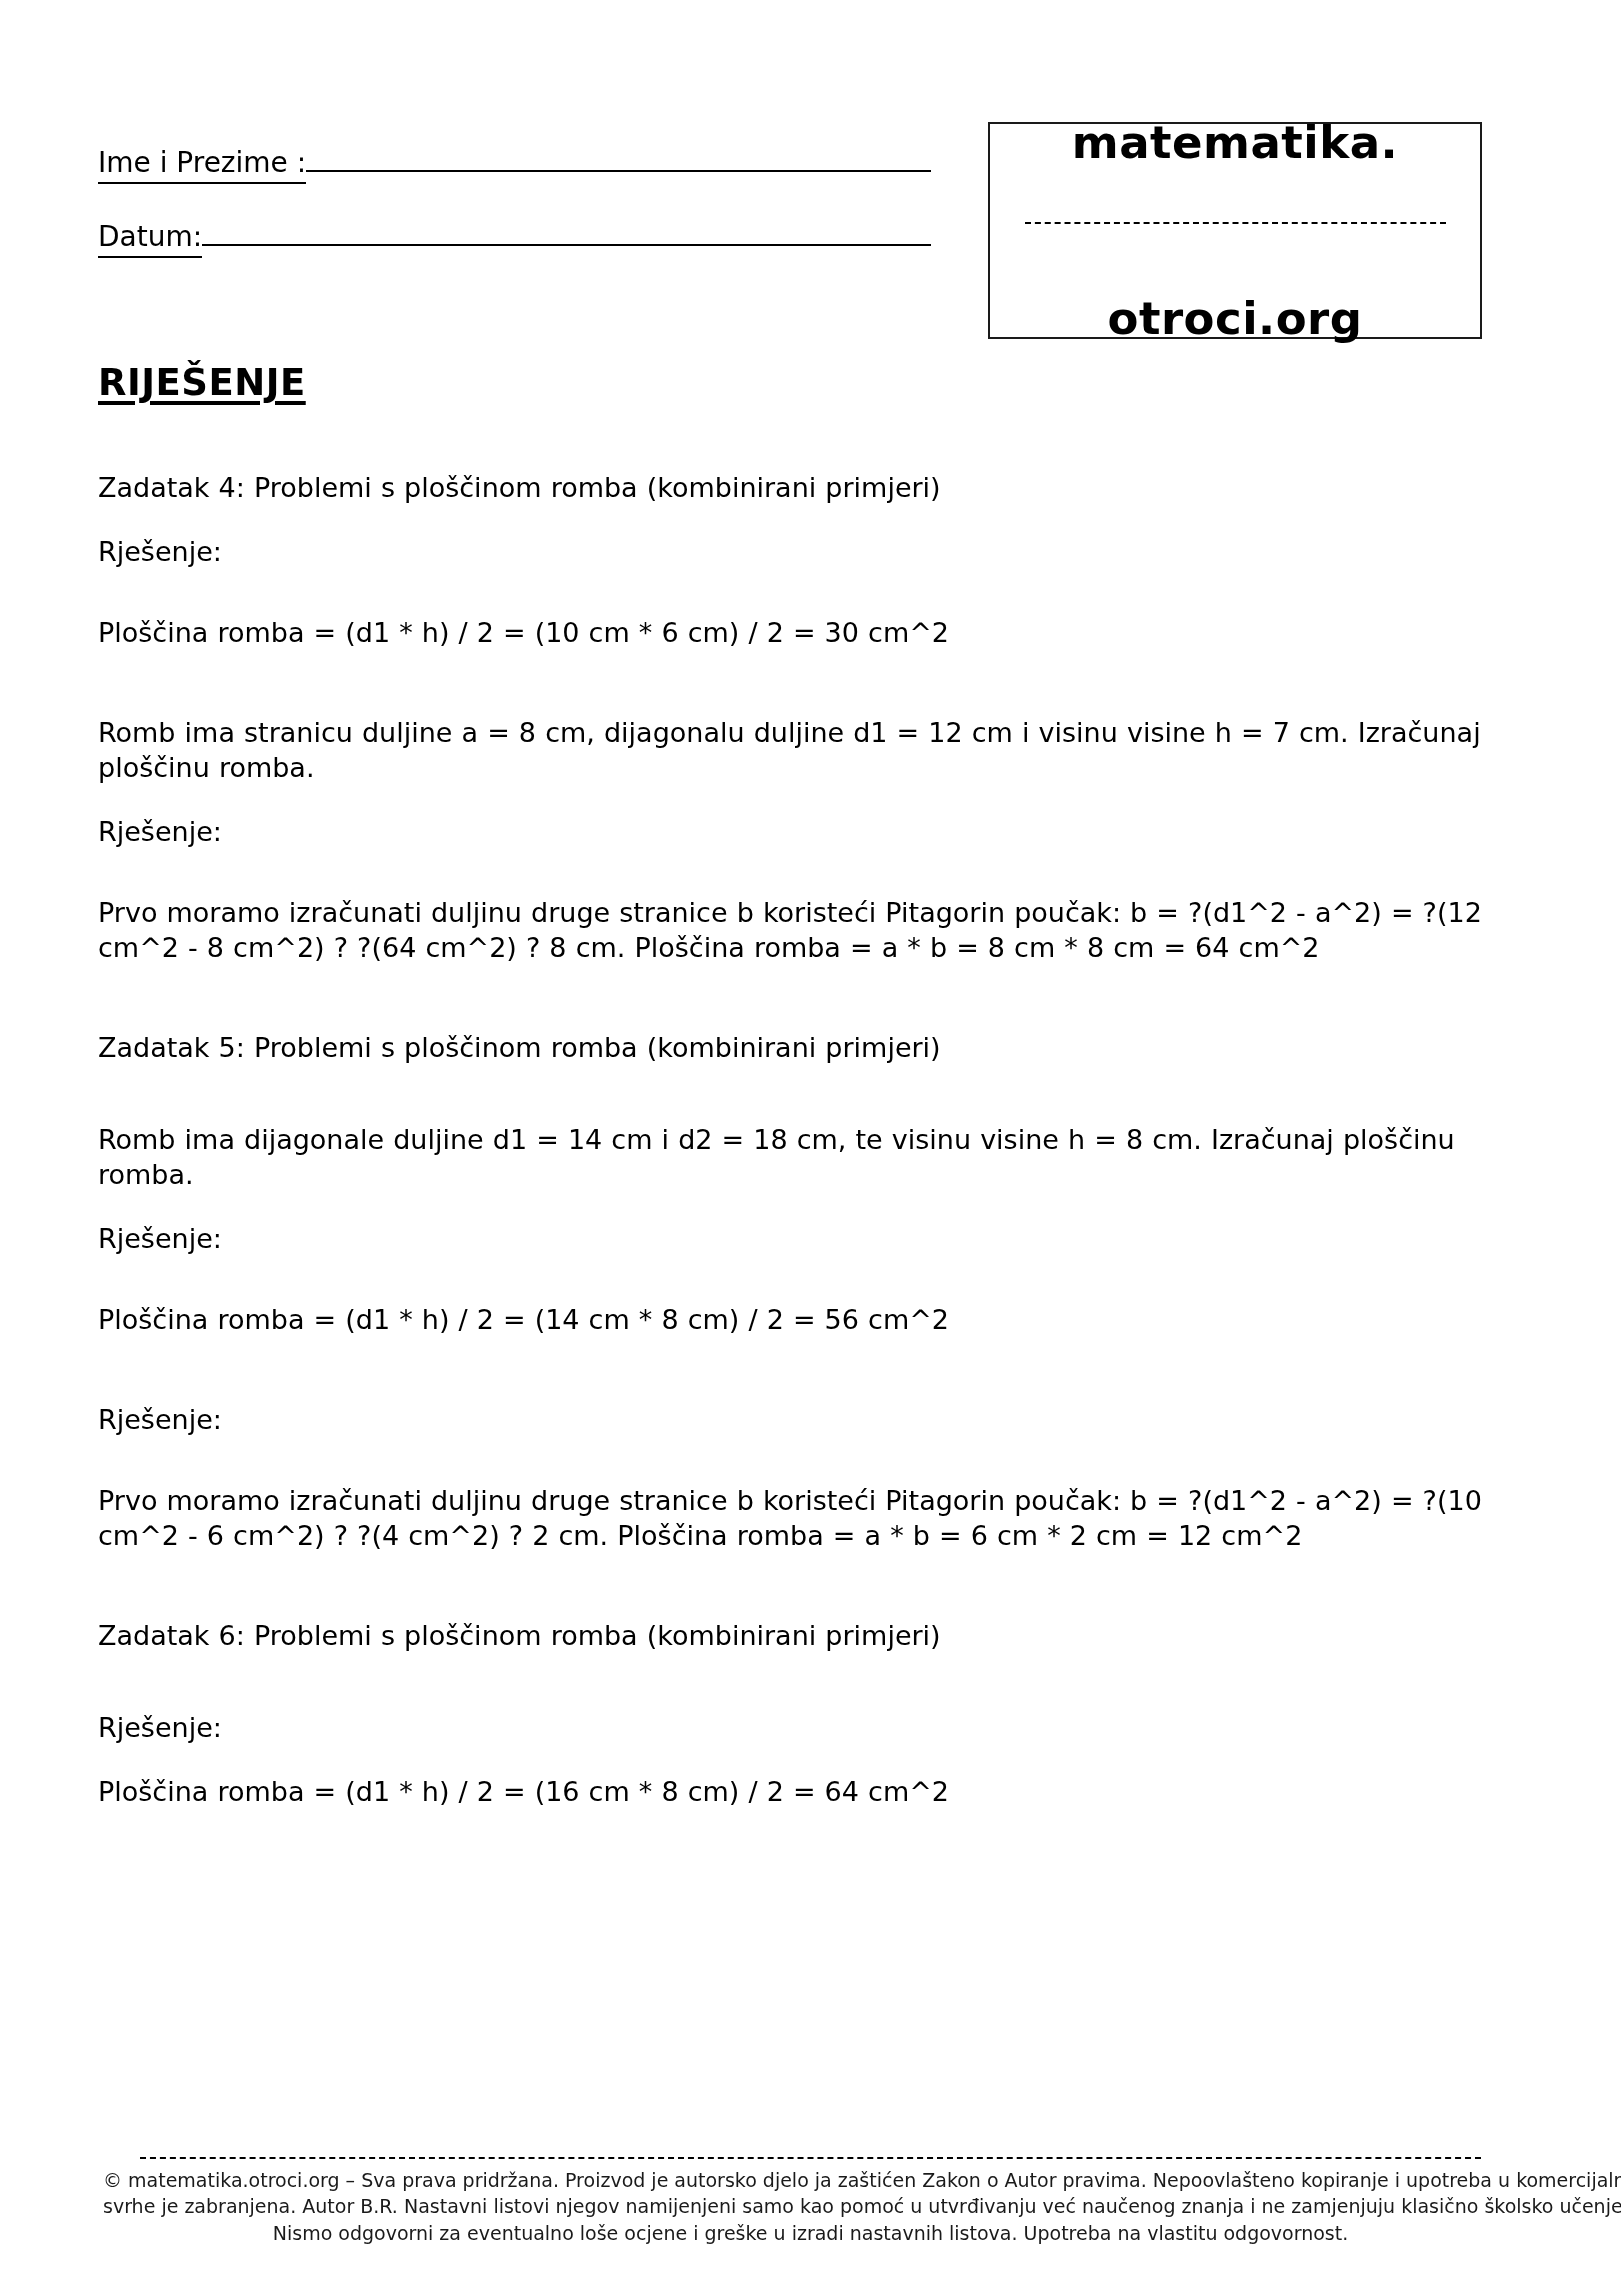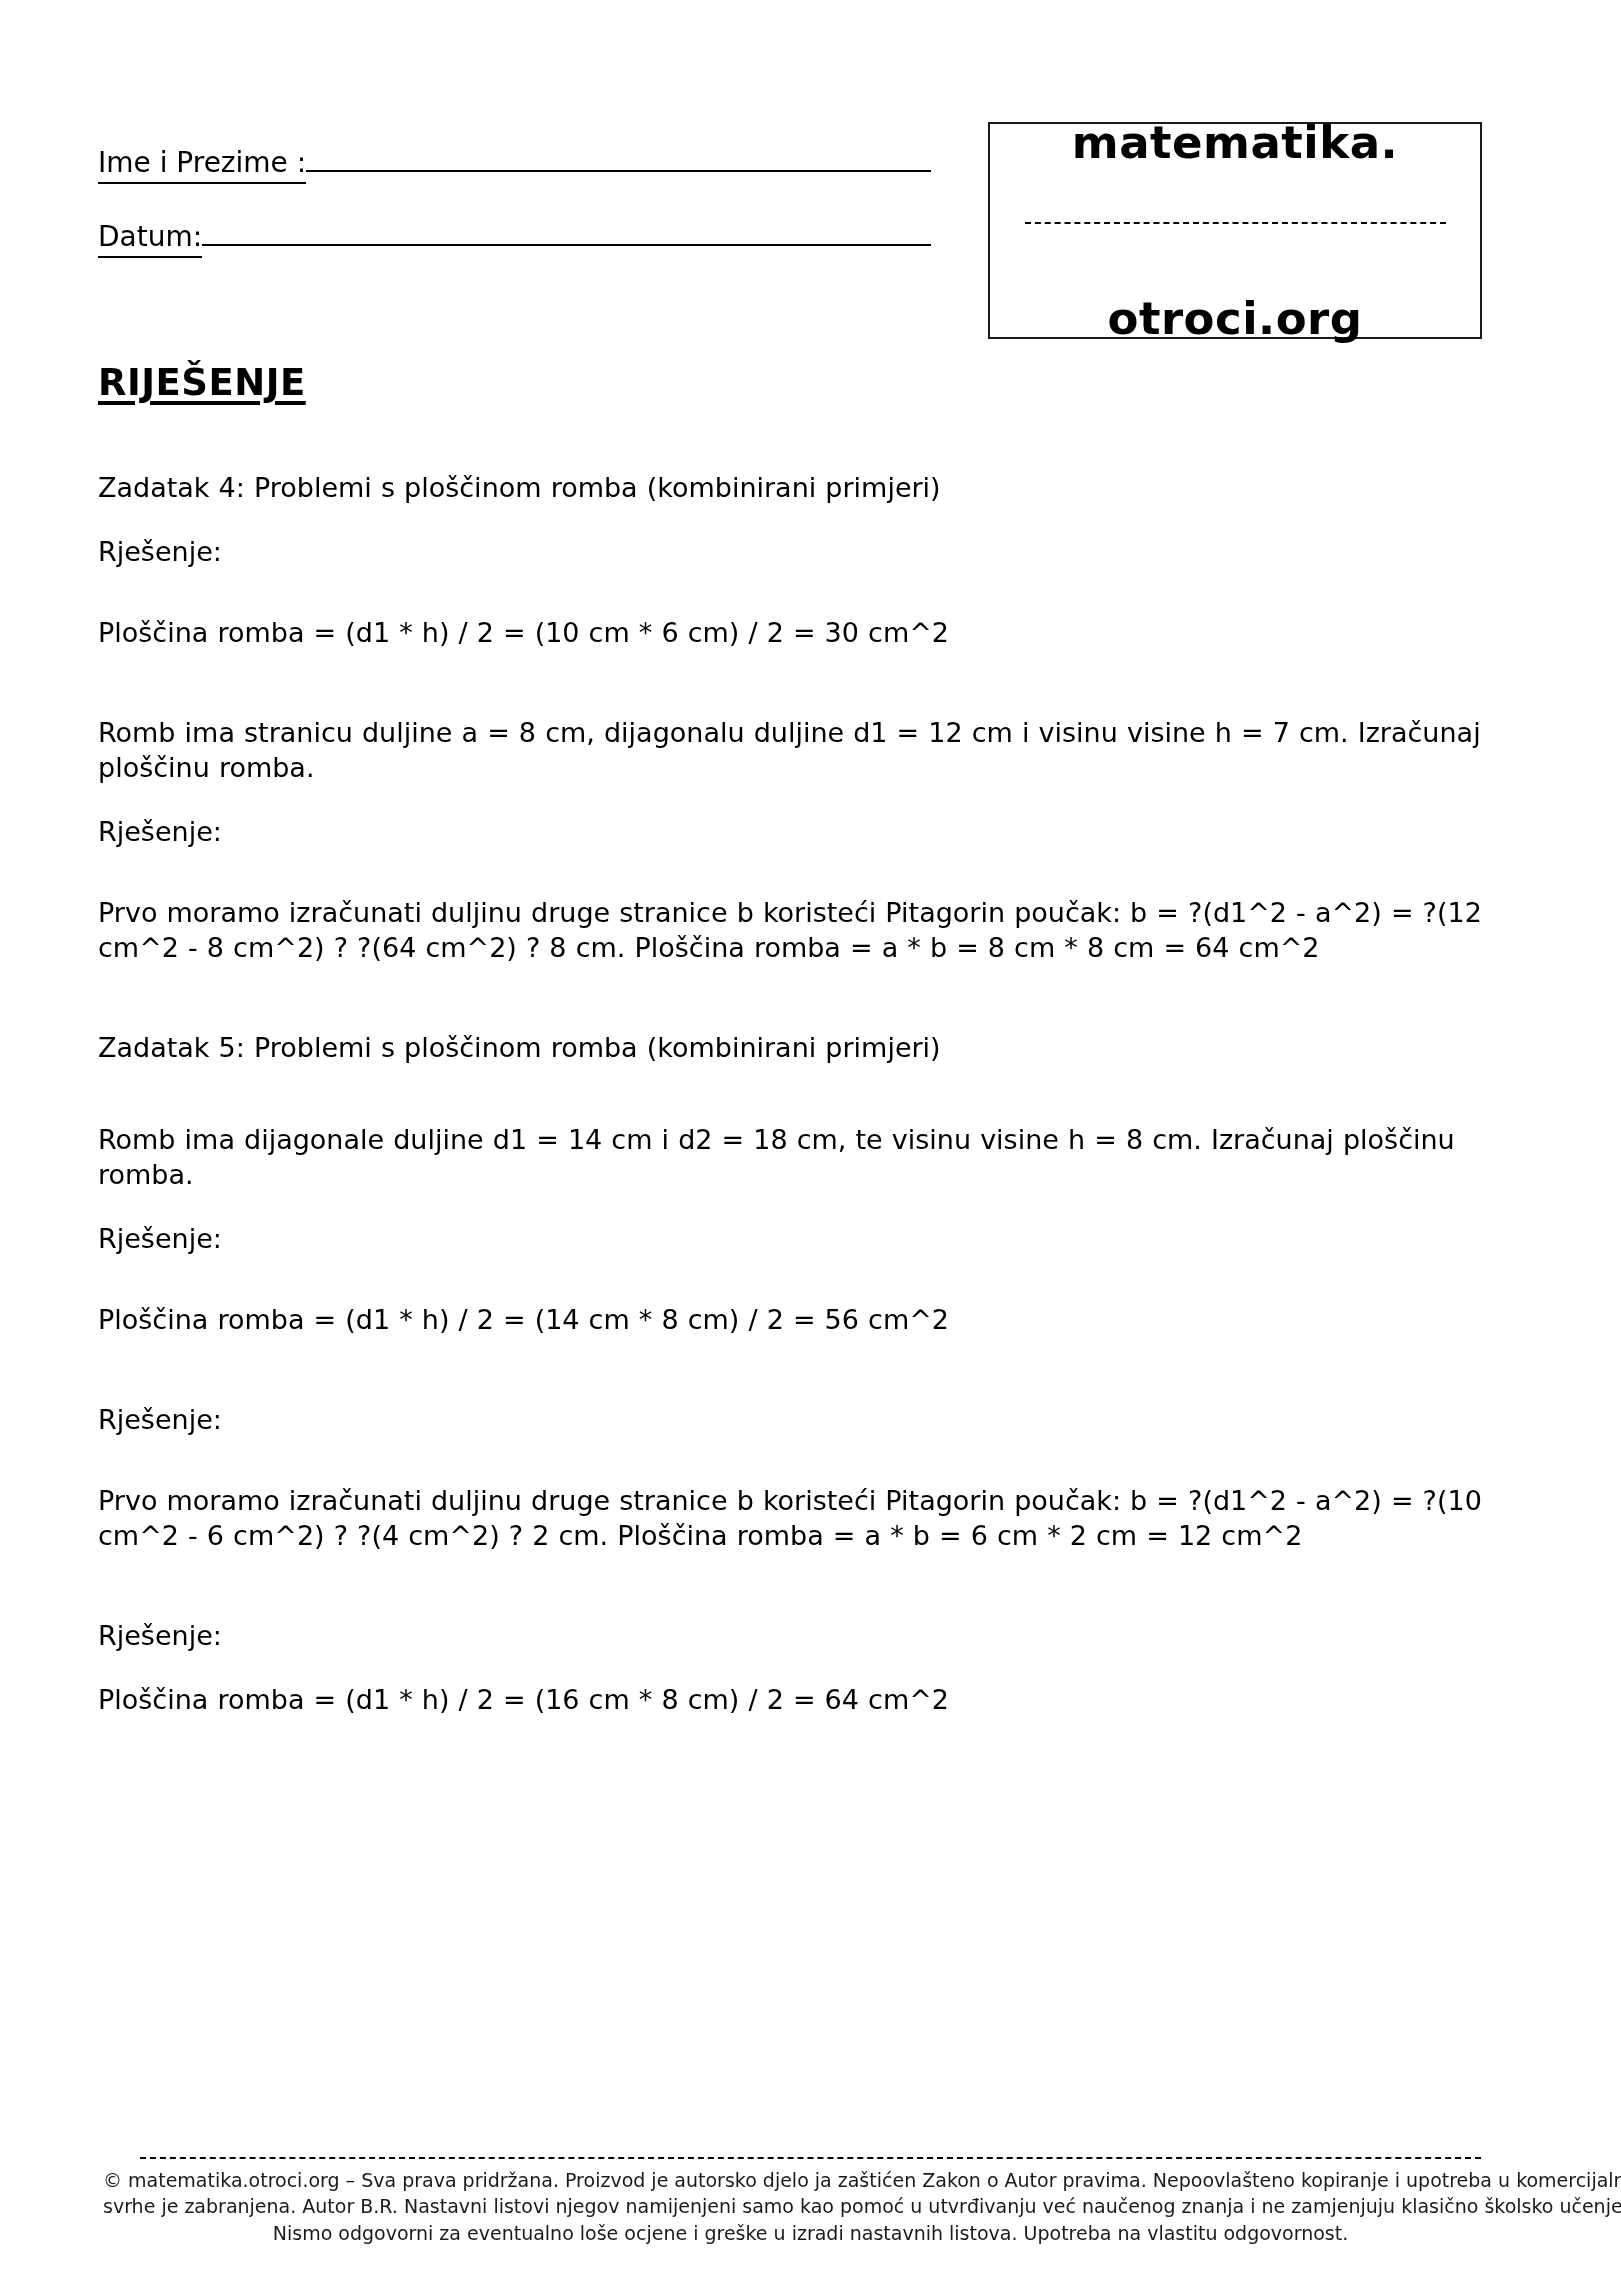--- a/index.html
+++ b/index.html
@@ -183,20 +183,21 @@
     <p class="para gap-xl">Prvo moramo izračunati duljinu druge stranice b koristeći Pitagorin poučak: b = ?(d1^2 - a^2) = ?(12 cm^2 - 8 cm^2) ? ?(64 cm^2) ? 8 cm. Ploščina romba = a * b = 8 cm * 8 cm = 64 cm^2</p>
 
     <p class="para gap-lg">Zadatak 5: Problemi s ploščinom romba (kombinirani primjeri)</p>
     <p class="para">Romb ima dijagonale duljine d1 = 14 cm i d2 = 18 cm, te visinu visine h = 8 cm. Izračunaj ploščinu romba.</p>
     <p class="para">Rješenje:</p>
     <p class="para gap-xl">Ploščina romba = (d1 * h) / 2 = (14 cm * 8 cm) / 2 = 56 cm^2</p>
 
     <p class="para">Rješenje:</p>
     <p class="para gap-xl">Prvo moramo izračunati duljinu druge stranice b koristeći Pitagorin poučak: b = ?(d1^2 - a^2) = ?(10 cm^2 - 6 cm^2) ? ?(4 cm^2) ? 2 cm. Ploščina romba = a * b = 6 cm * 2 cm = 12 cm^2</p>
 
+    <p class="para gap-lg">Zadatak 6: Problemi s ploščinom romba (kombinirani primjeri)</p>
     <p class="para">Rješenje:</p>
     <p class="para">Ploščina romba = (d1 * h) / 2 = (16 cm * 8 cm) / 2 = 64 cm^2</p>
   </div>
 
   <div class="footer">
     <div class="footer-sep"></div>
     <div class="footer-text">
       <div>© matematika.otroci.org – Sva prava pridržana. Proizvod je autorsko djelo ja zaštićen Zakon o Autor pravima. Nepoovlašteno kopiranje i upotreba u komercijalne</div>
       <div>svrhe je zabranjena. Autor B.R. Nastavni listovi njegov namijenjeni samo kao pomoć u utvrđivanju već naučenog znanja i ne zamjenjuju klasično školsko učenje.</div>
       <div>Nismo odgovorni za eventualno loše ocjene i greške u izradi nastavnih listova. Upotreba na vlastitu odgovornost.</div>

